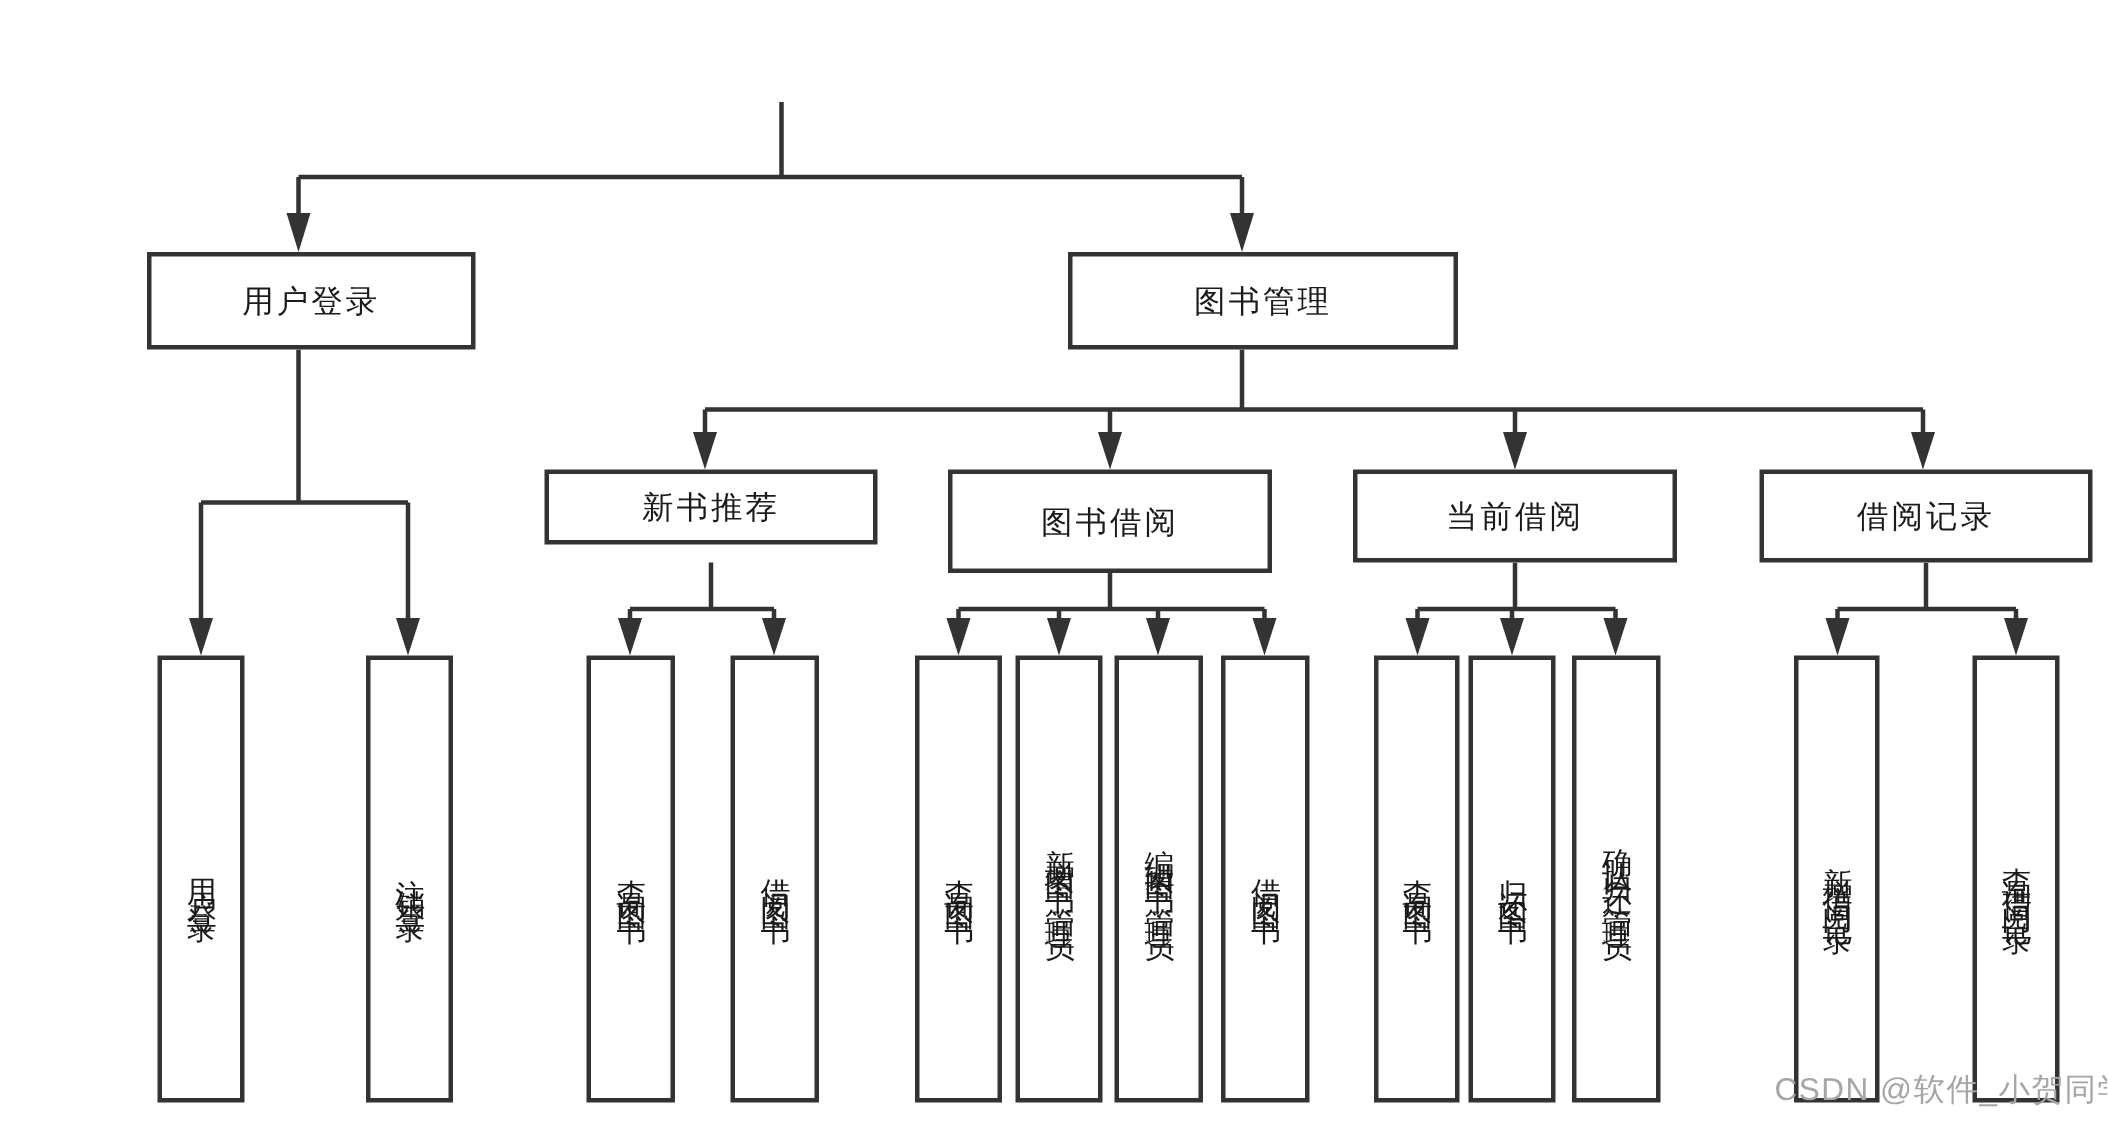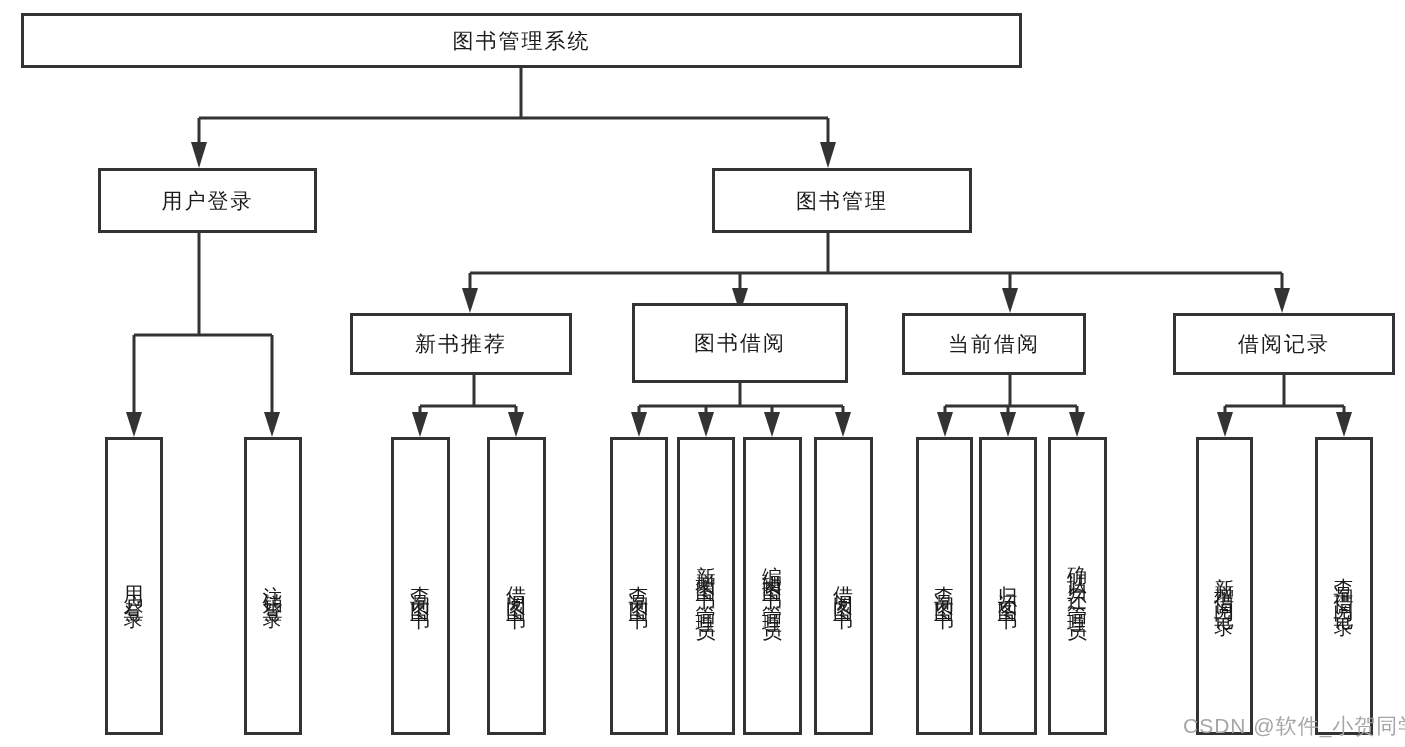--- a/index.html
+++ b/index.html
@@ -84,38 +84,35 @@
     <path class="edge" d="M1010 375 V406 M945 406 H1077 M945 406 V414 M1008 406 V414 M1077 406 V414"></path>
     <polygon class="arrow" points="937,412 953,412 945,437"></polygon>
     <polygon class="arrow" points="1000,412 1016,412 1008,437"></polygon>
     <polygon class="arrow" points="1069,412 1085,412 1077,437"></polygon>
 
     <path class="edge" d="M1284 375 V406 M1225 406 H1344 M1225 406 V414 M1344 406 V414"></path>
     <polygon class="arrow" points="1217,412 1233,412 1225,437"></polygon>
     <polygon class="arrow" points="1336,412 1352,412 1344,437"></polygon>
   </svg>
 
-  <div class="node" style="left:21px;top:13px;width:1001px;height:55px">
-    <span>图书管理系统</span>
-  </div>
 
   <div class="node" style="left:98px;top:168px;width:219px;height:65px">
     <span>用户登录</span>
   </div>
   <div class="node" style="left:712px;top:168px;width:260px;height:65px">
     <span>图书管理</span>
   </div>
 
-  <div class="node" style="left:350px;top:313px;width:222px;height:62px">
+  <div class="node" style="left:363px;top:313px;width:222px;height:50px">
     <span>新书推荐</span>
   </div>
-  <div class="node" style="left:632px;top:303px;width:216px;height:80px">
+  <div class="node" style="left:632px;top:313px;width:216px;height:69px">
     <span>图书借阅</span>
   </div>
-  <div class="node" style="left:902px;top:313px;width:184px;height:62px">
+  <div class="node" style="left:902px;top:313px;width:216px;height:62px">
     <span>当前借阅</span>
   </div>
   <div class="node" style="left:1173px;top:313px;width:222px;height:62px">
     <span>借阅记录</span>
   </div>
 
   <div class="node v" style="left:105px;top:437px;width:58px;height:298px">
     <span>用户登录</span>
   </div>
   <div class="node v" style="left:244px;top:437px;width:58px;height:298px">

